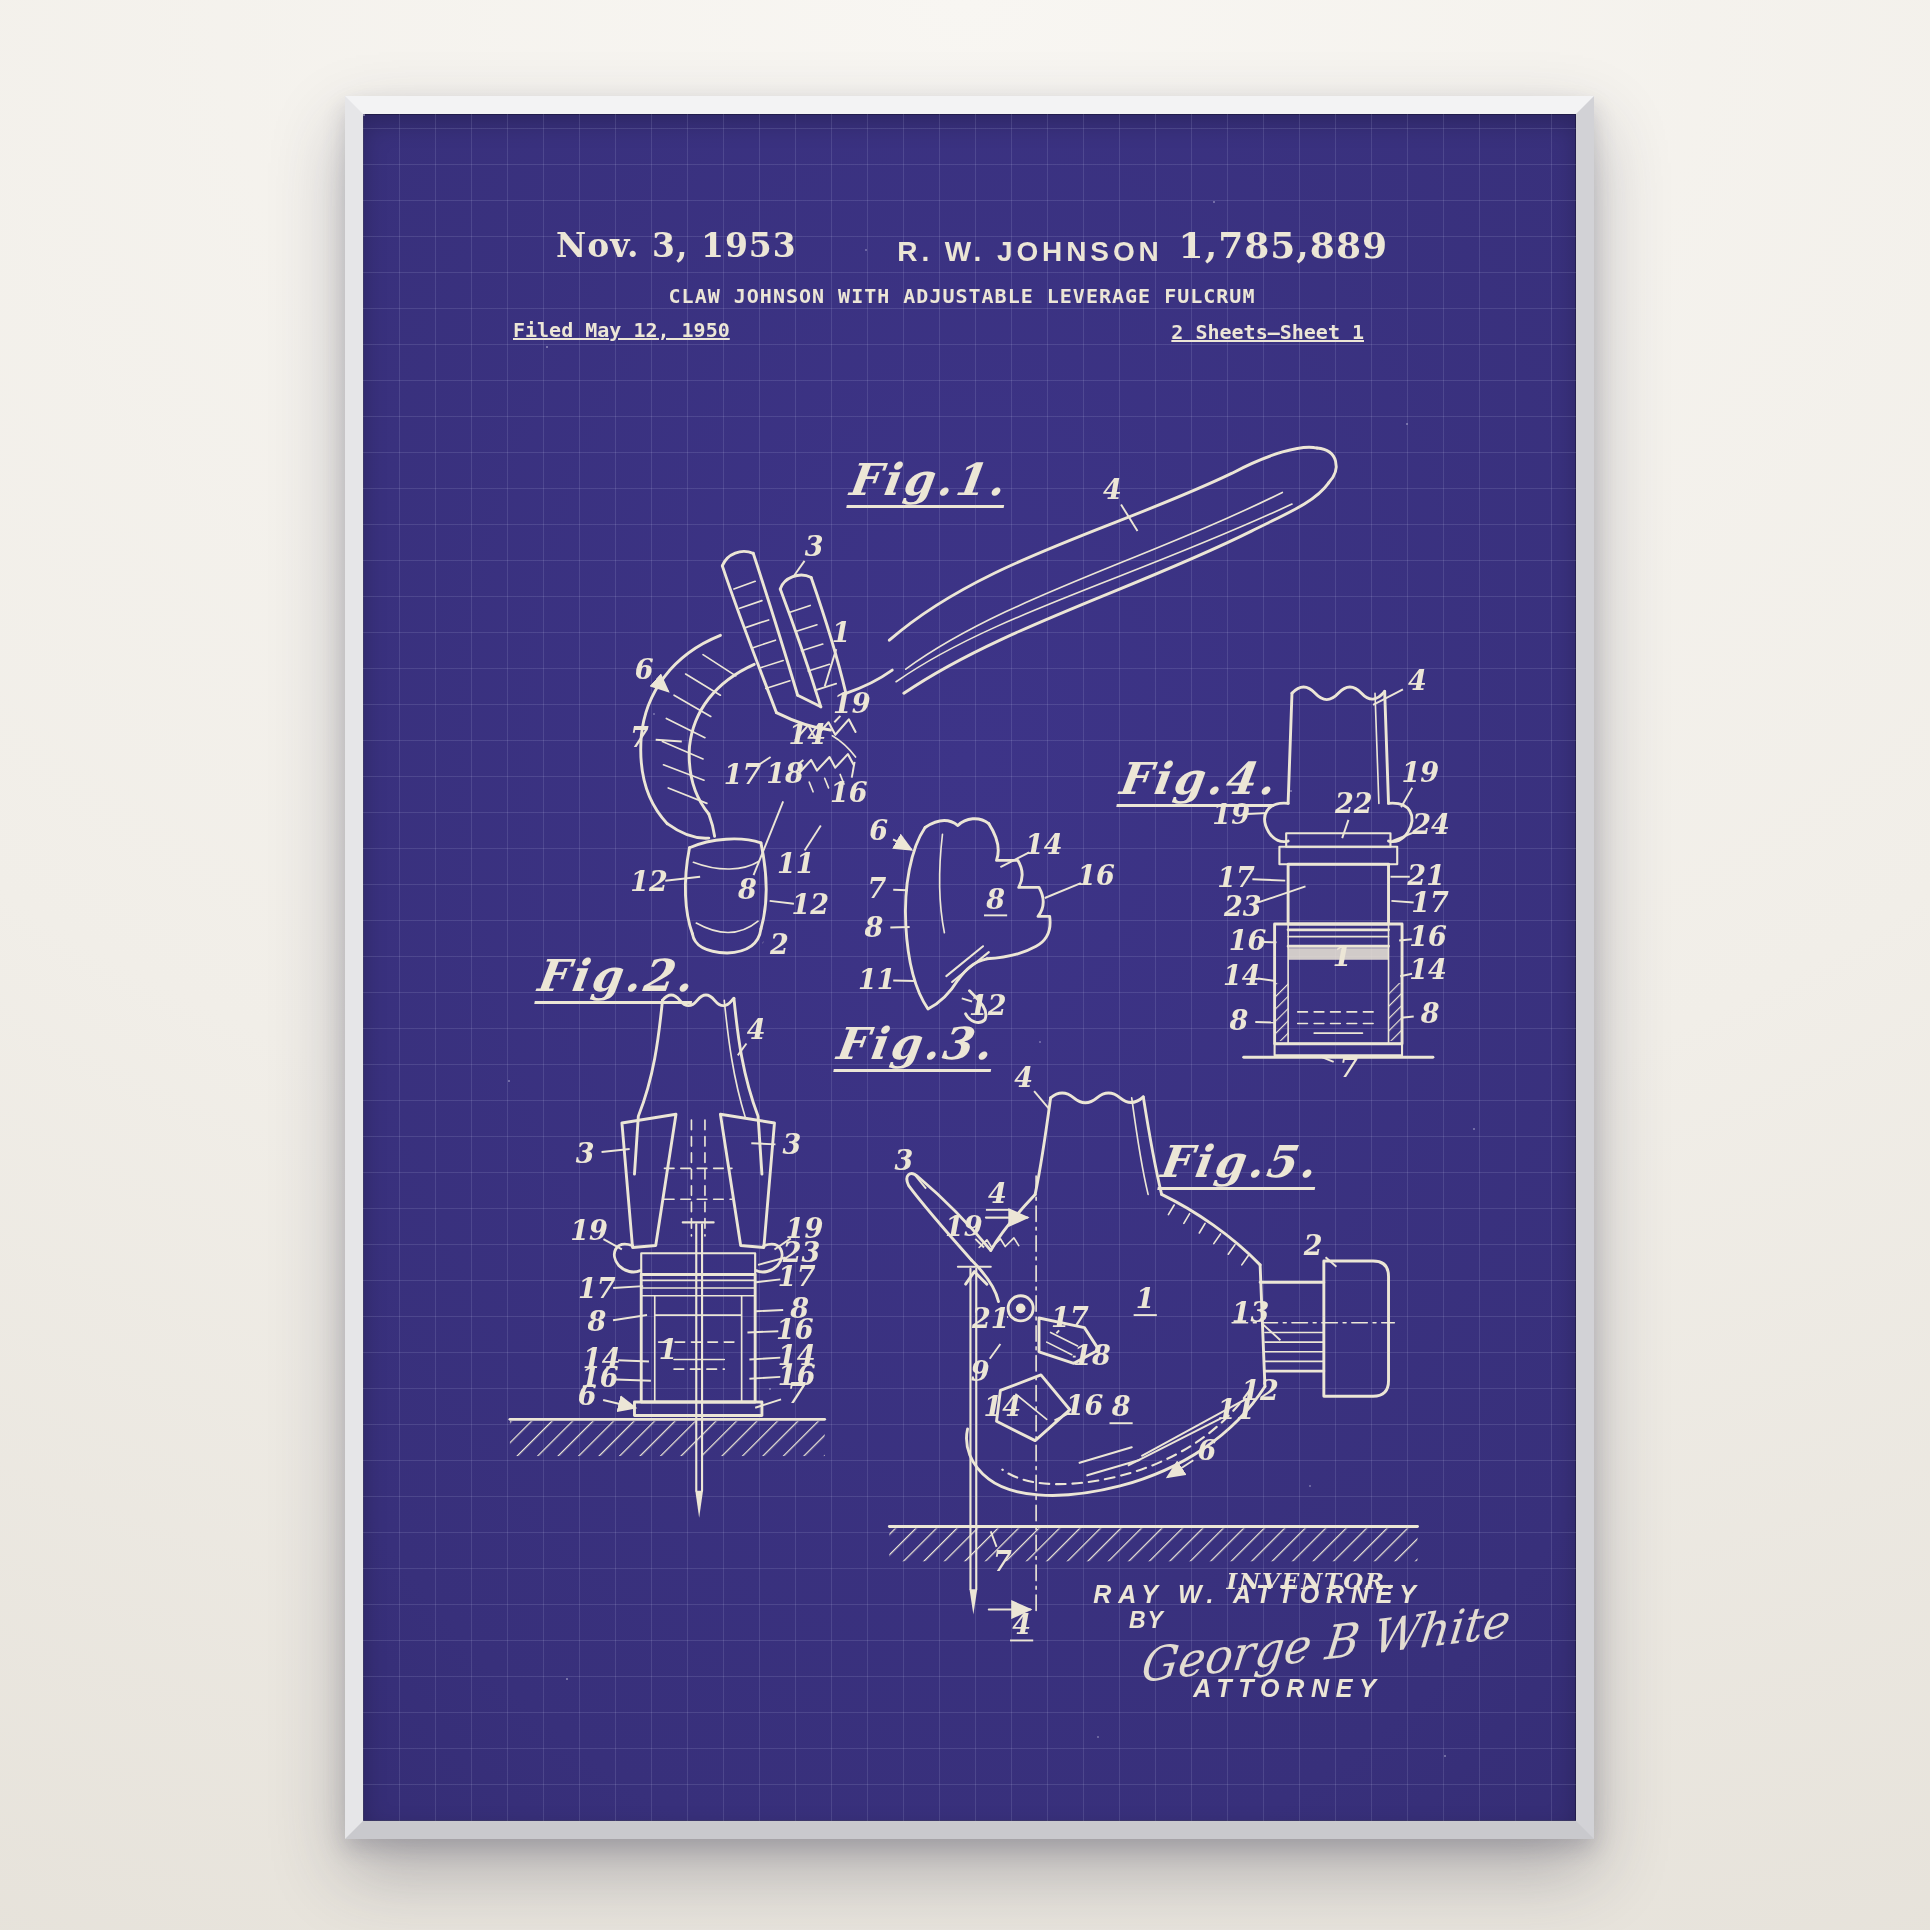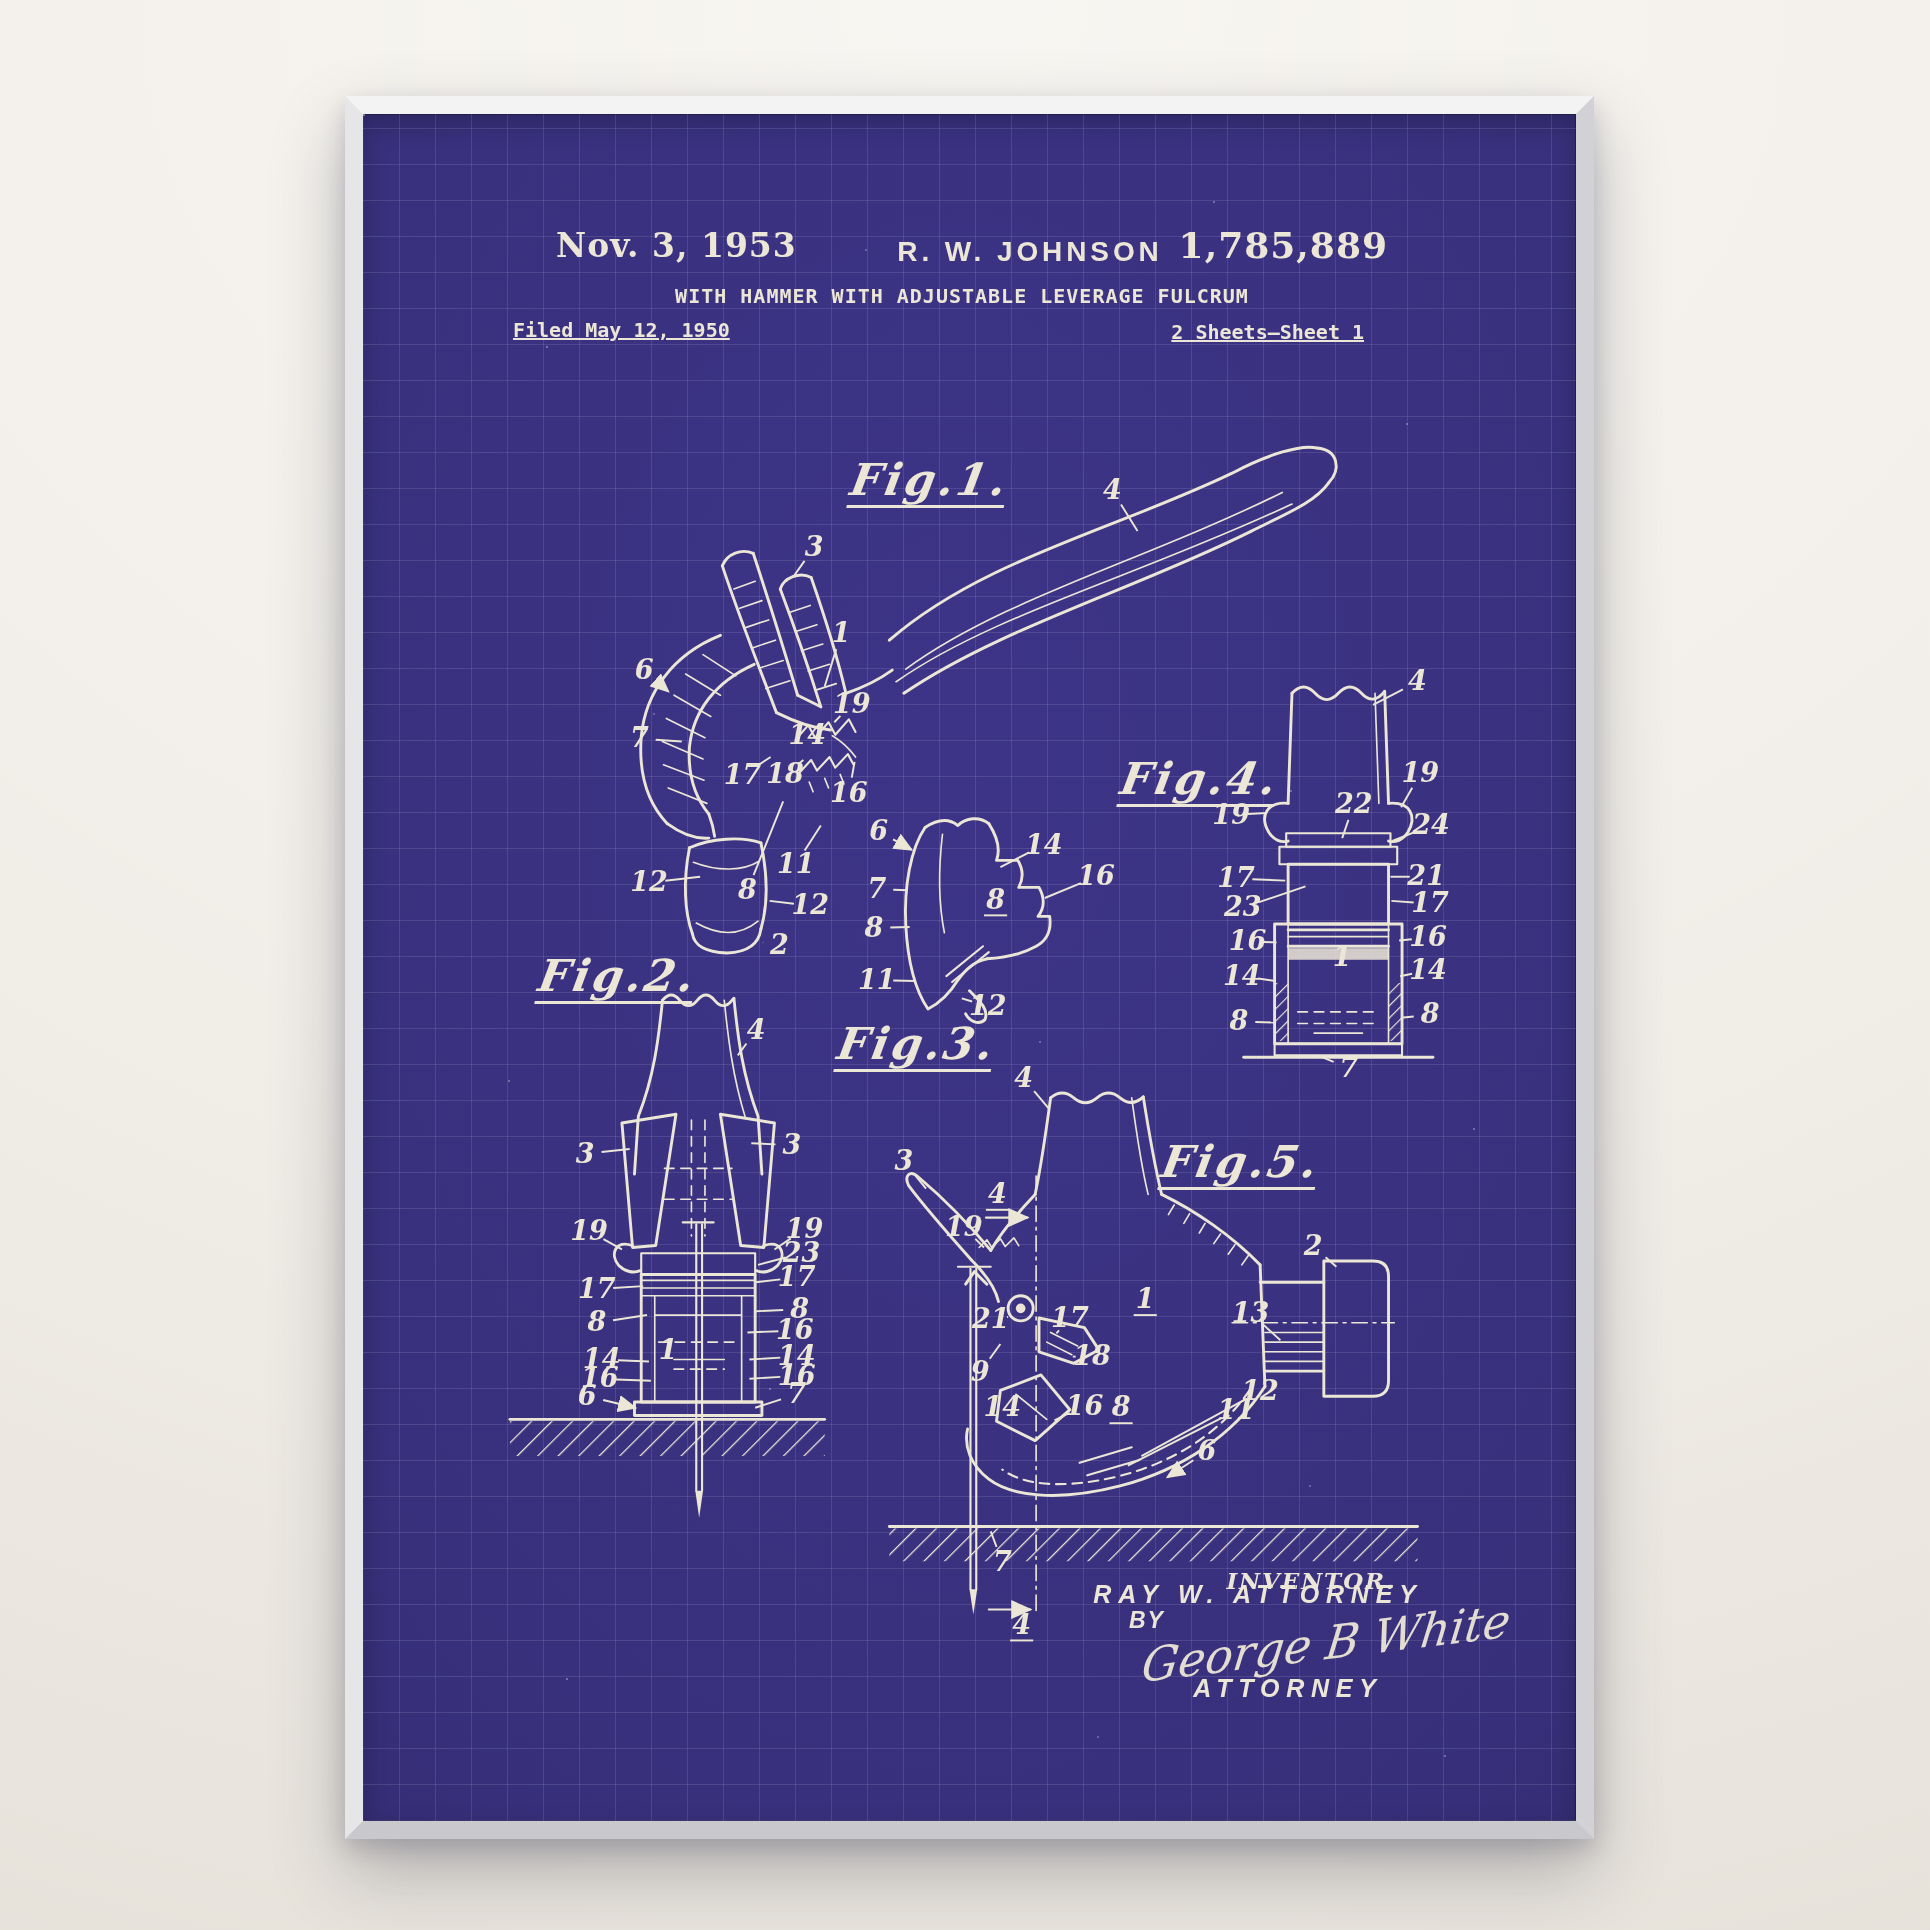--- a/index.html
+++ b/index.html
@@ -68,21 +68,21 @@
 
 <div class="wall">
   <div class="frame">
     <div class="poster">
       <div class="grid"></div>
       <div class="specks"></div>
 
       <div class="ptxt h-date">Nov. 3, 1953</div>
       <div class="ptxt h-name">R. W. JOHNSON</div>
       <div class="ptxt h-number">1,785,889</div>
-      <div class="ptxt h-title">WITH HAMMER WITH ADJUSTABLE LEVERAGE FULCRUM</div>
+      <div class="ptxt h-title">CLAW JOHNSON WITH ADJUSTABLE LEVERAGE FULCRUM</div>
       <div class="ptxt h-filed">Filed May 12, 1950</div>
       <div class="ptxt h-sheets">2 Sheets—Sheet 1</div>
 
       <div class="figlabel" style="left:567px;top:340px;">Fig.1.</div>
       <div class="figlabel" style="left:255px;top:836px;">Fig.2.</div>
       <div class="figlabel" style="left:554px;top:904px;">Fig.3.</div>
       <div class="figlabel" style="left:837px;top:639px;">Fig.4.</div>
       <div class="figlabel" style="left:878px;top:1022px;">Fig.5.</div>
 
       <svg id="art" viewBox="0 0 1256 1768">

